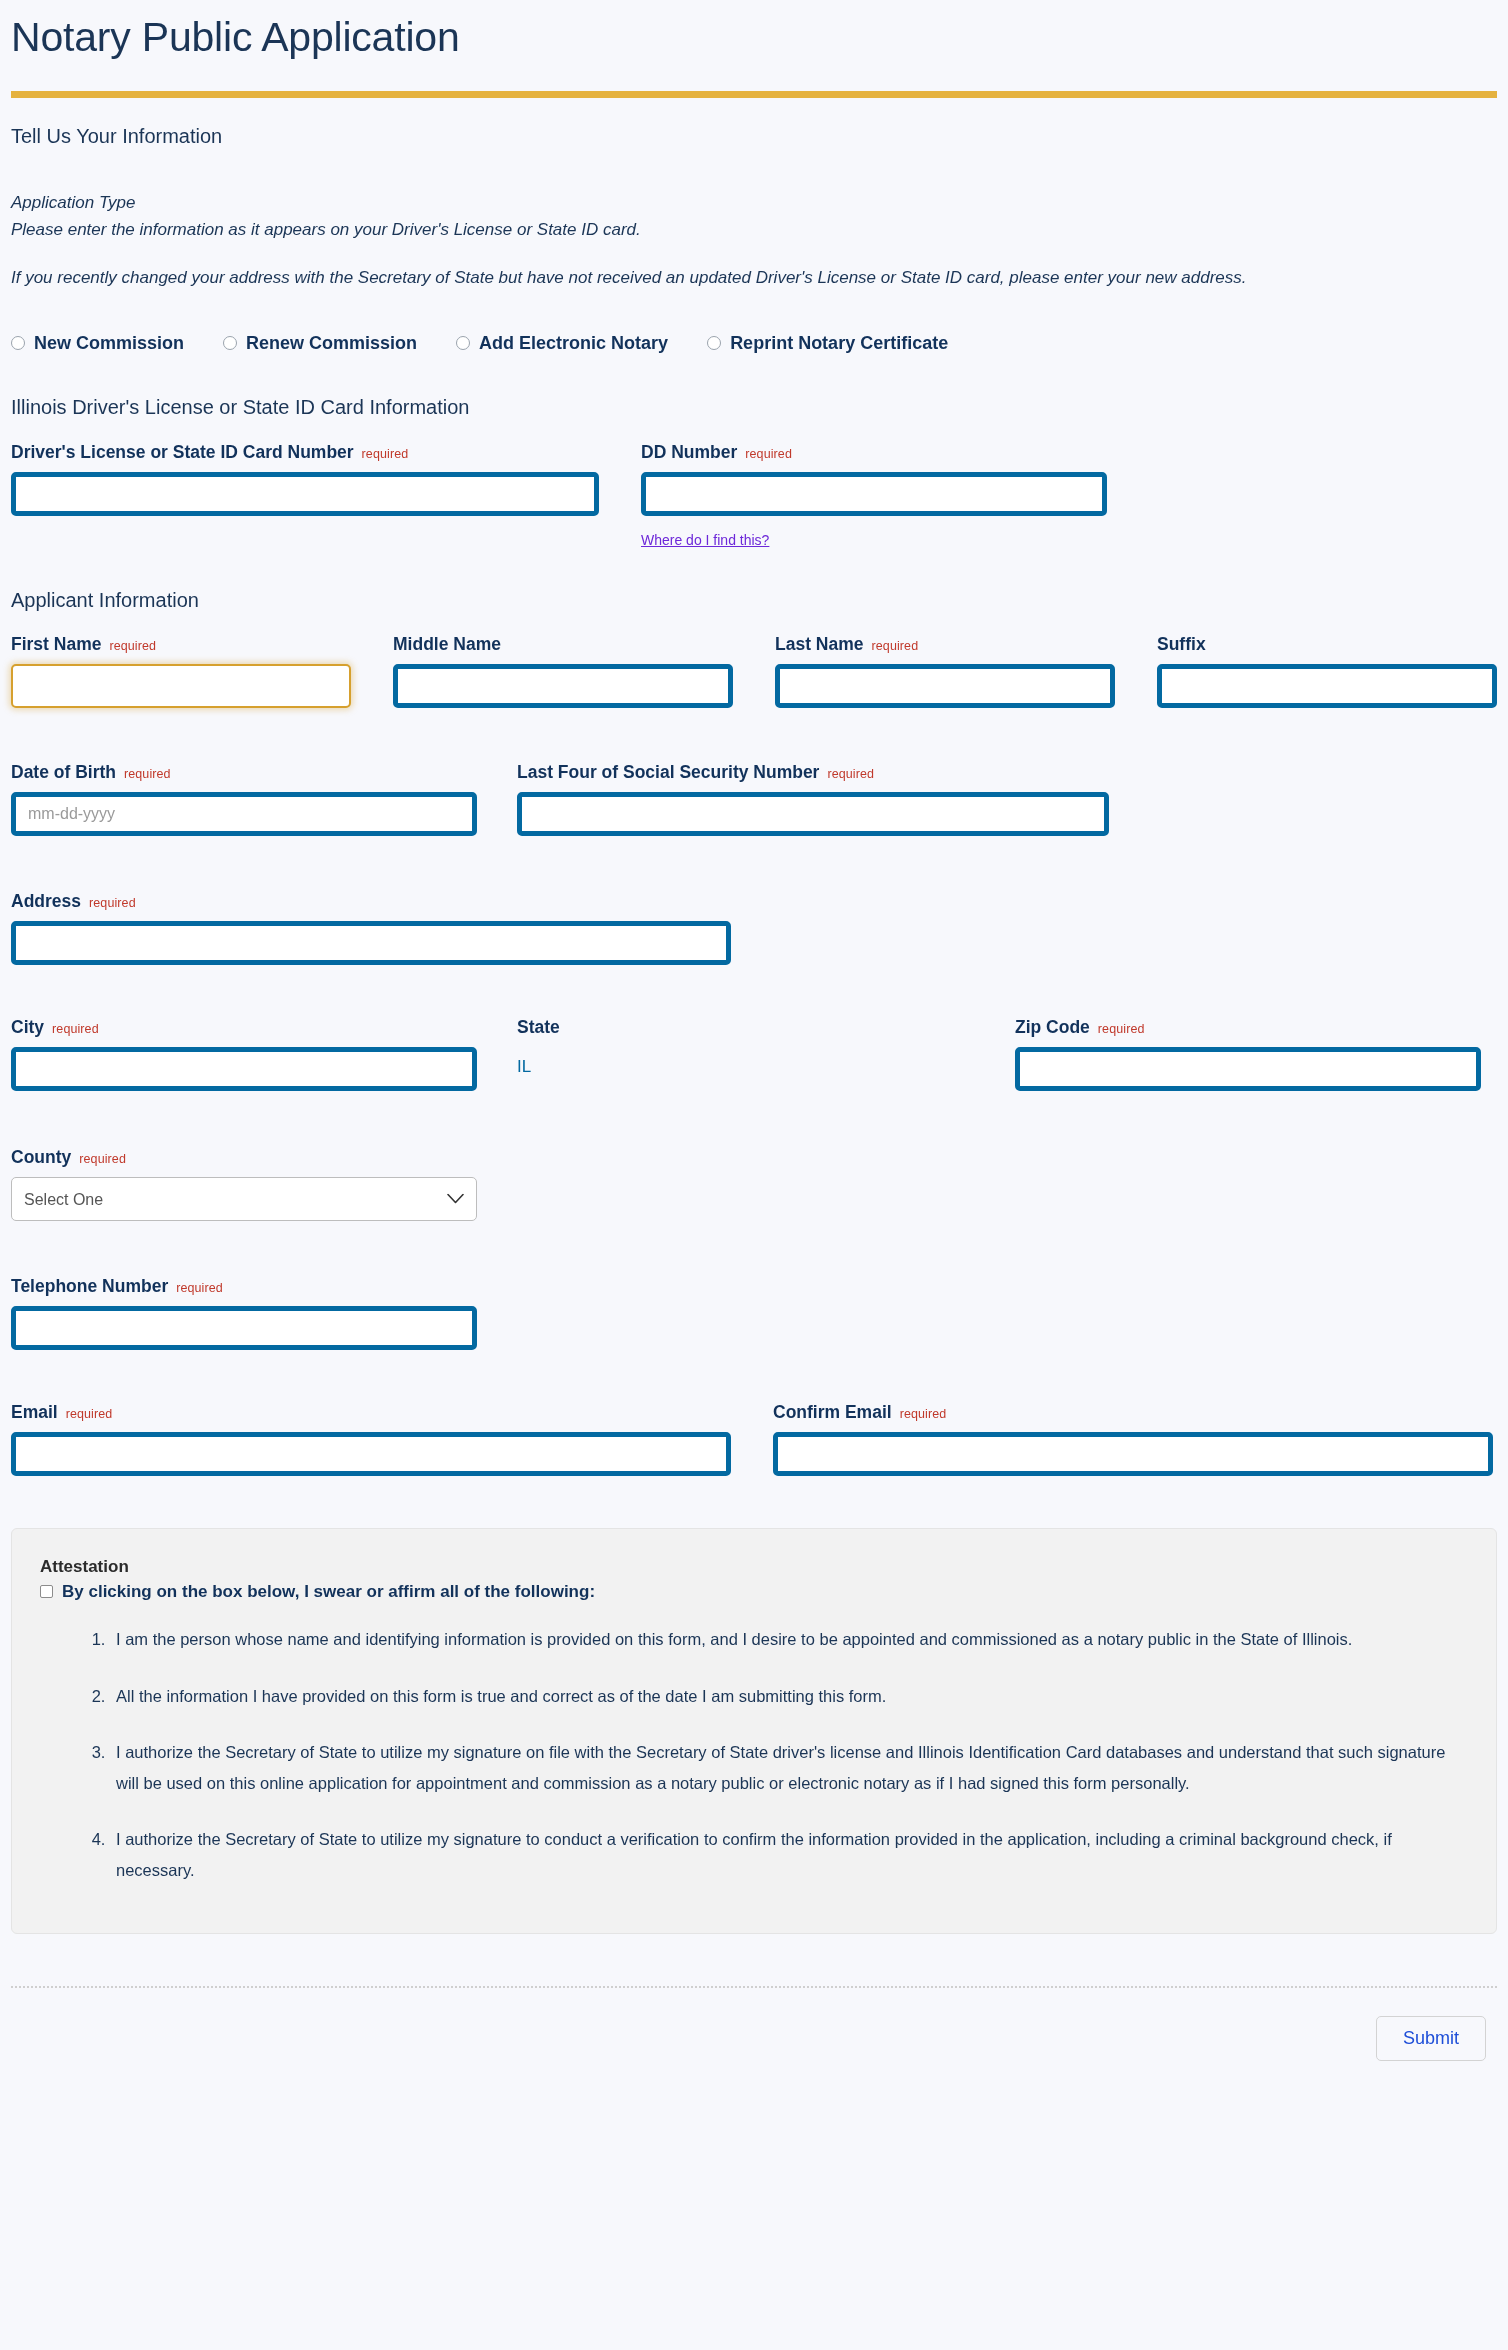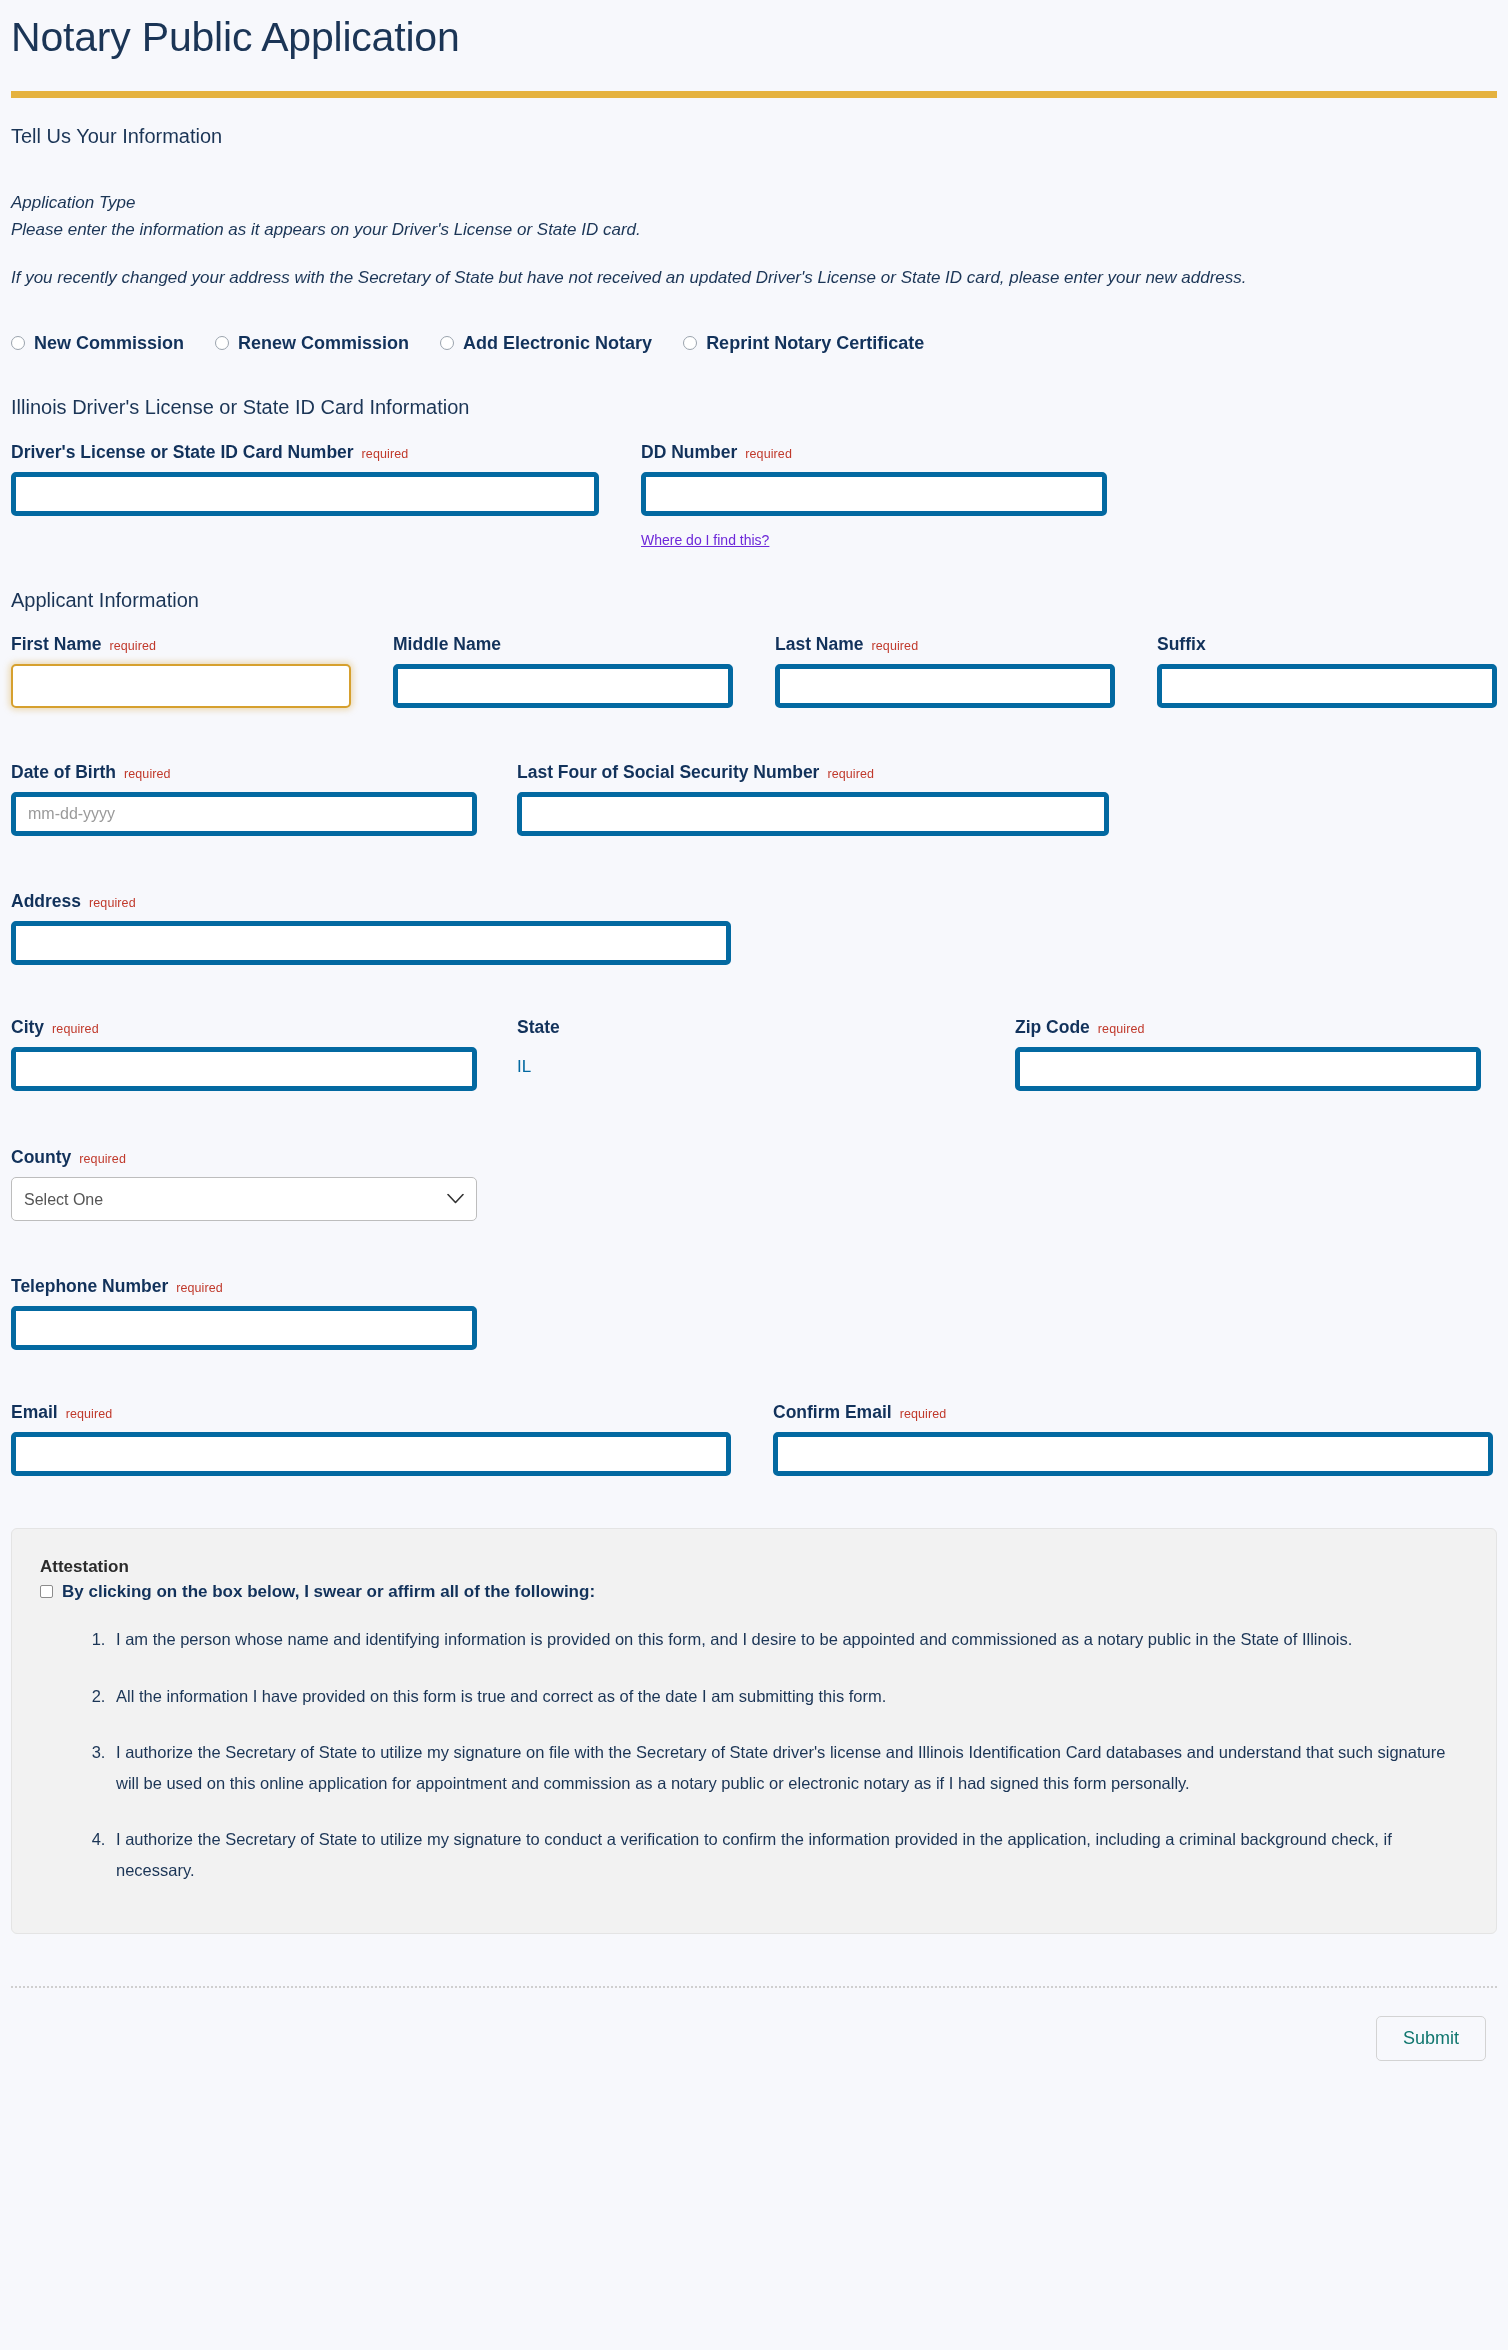--- a/index.html
+++ b/index.html
@@ -55,21 +55,21 @@
     margin: 0;
     max-width: 1486px;
   }
   .para-gap { padding-top: 22px; }
 
   
   .radio-row {
     display: flex;
     align-items: center;
     padding-top: 42px;
-    gap: 4px;
+    gap: 12px;
   }
   .radio-item {
     display: flex;
     align-items: center;
     margin-right: 27px;
     cursor: pointer;
   }
   .radio-dot {
     width: 14px; height: 14px;
     border: 1px solid #9aa3ad;
@@ -249,21 +249,21 @@
   .footer-bar {
     display: flex;
     justify-content: flex-end;
     padding-top: 28px;
     padding-right: 11px;
   }
   .submit-btn {
     background: transparent;
     border: 1px solid #D3D3D3;
     border-radius: 5px;
-    color: #0f766e;
+    color: #1d4ed8;
     font-family: "Liberation Sans", sans-serif;
     font-size: 18px;
     padding: 11px 26px;
     cursor: default;
   }
 </style>
 </head>
 <body>
 
 <div class="page">

